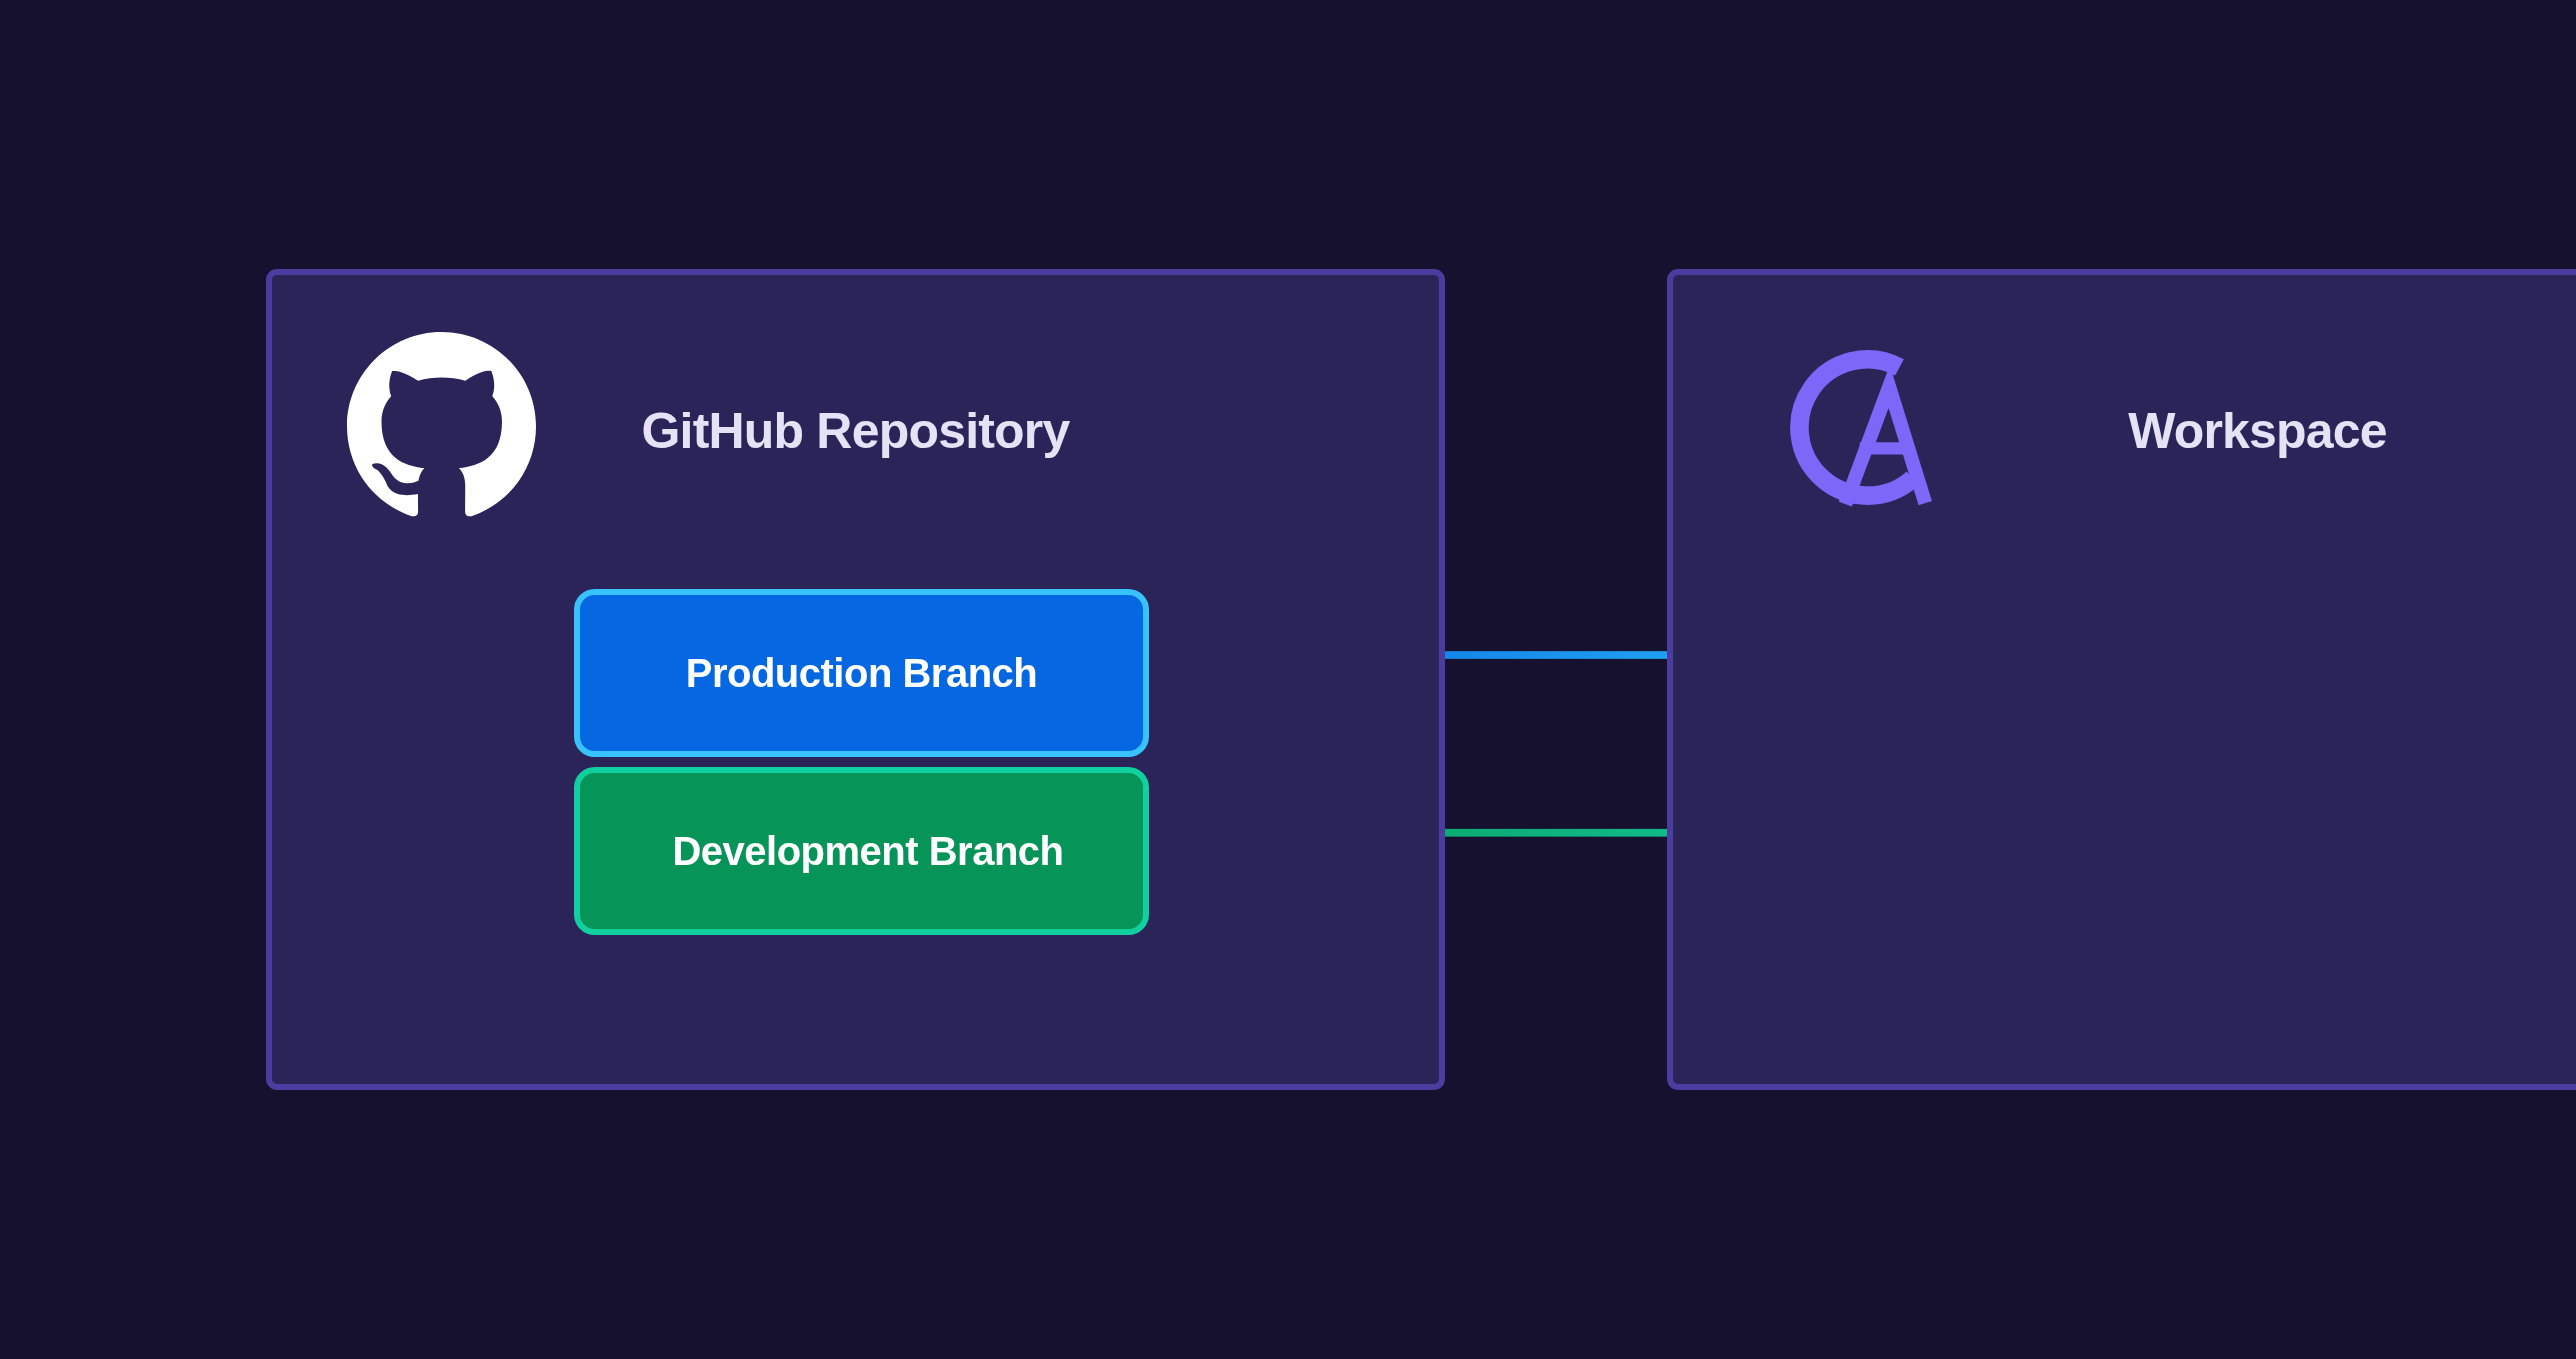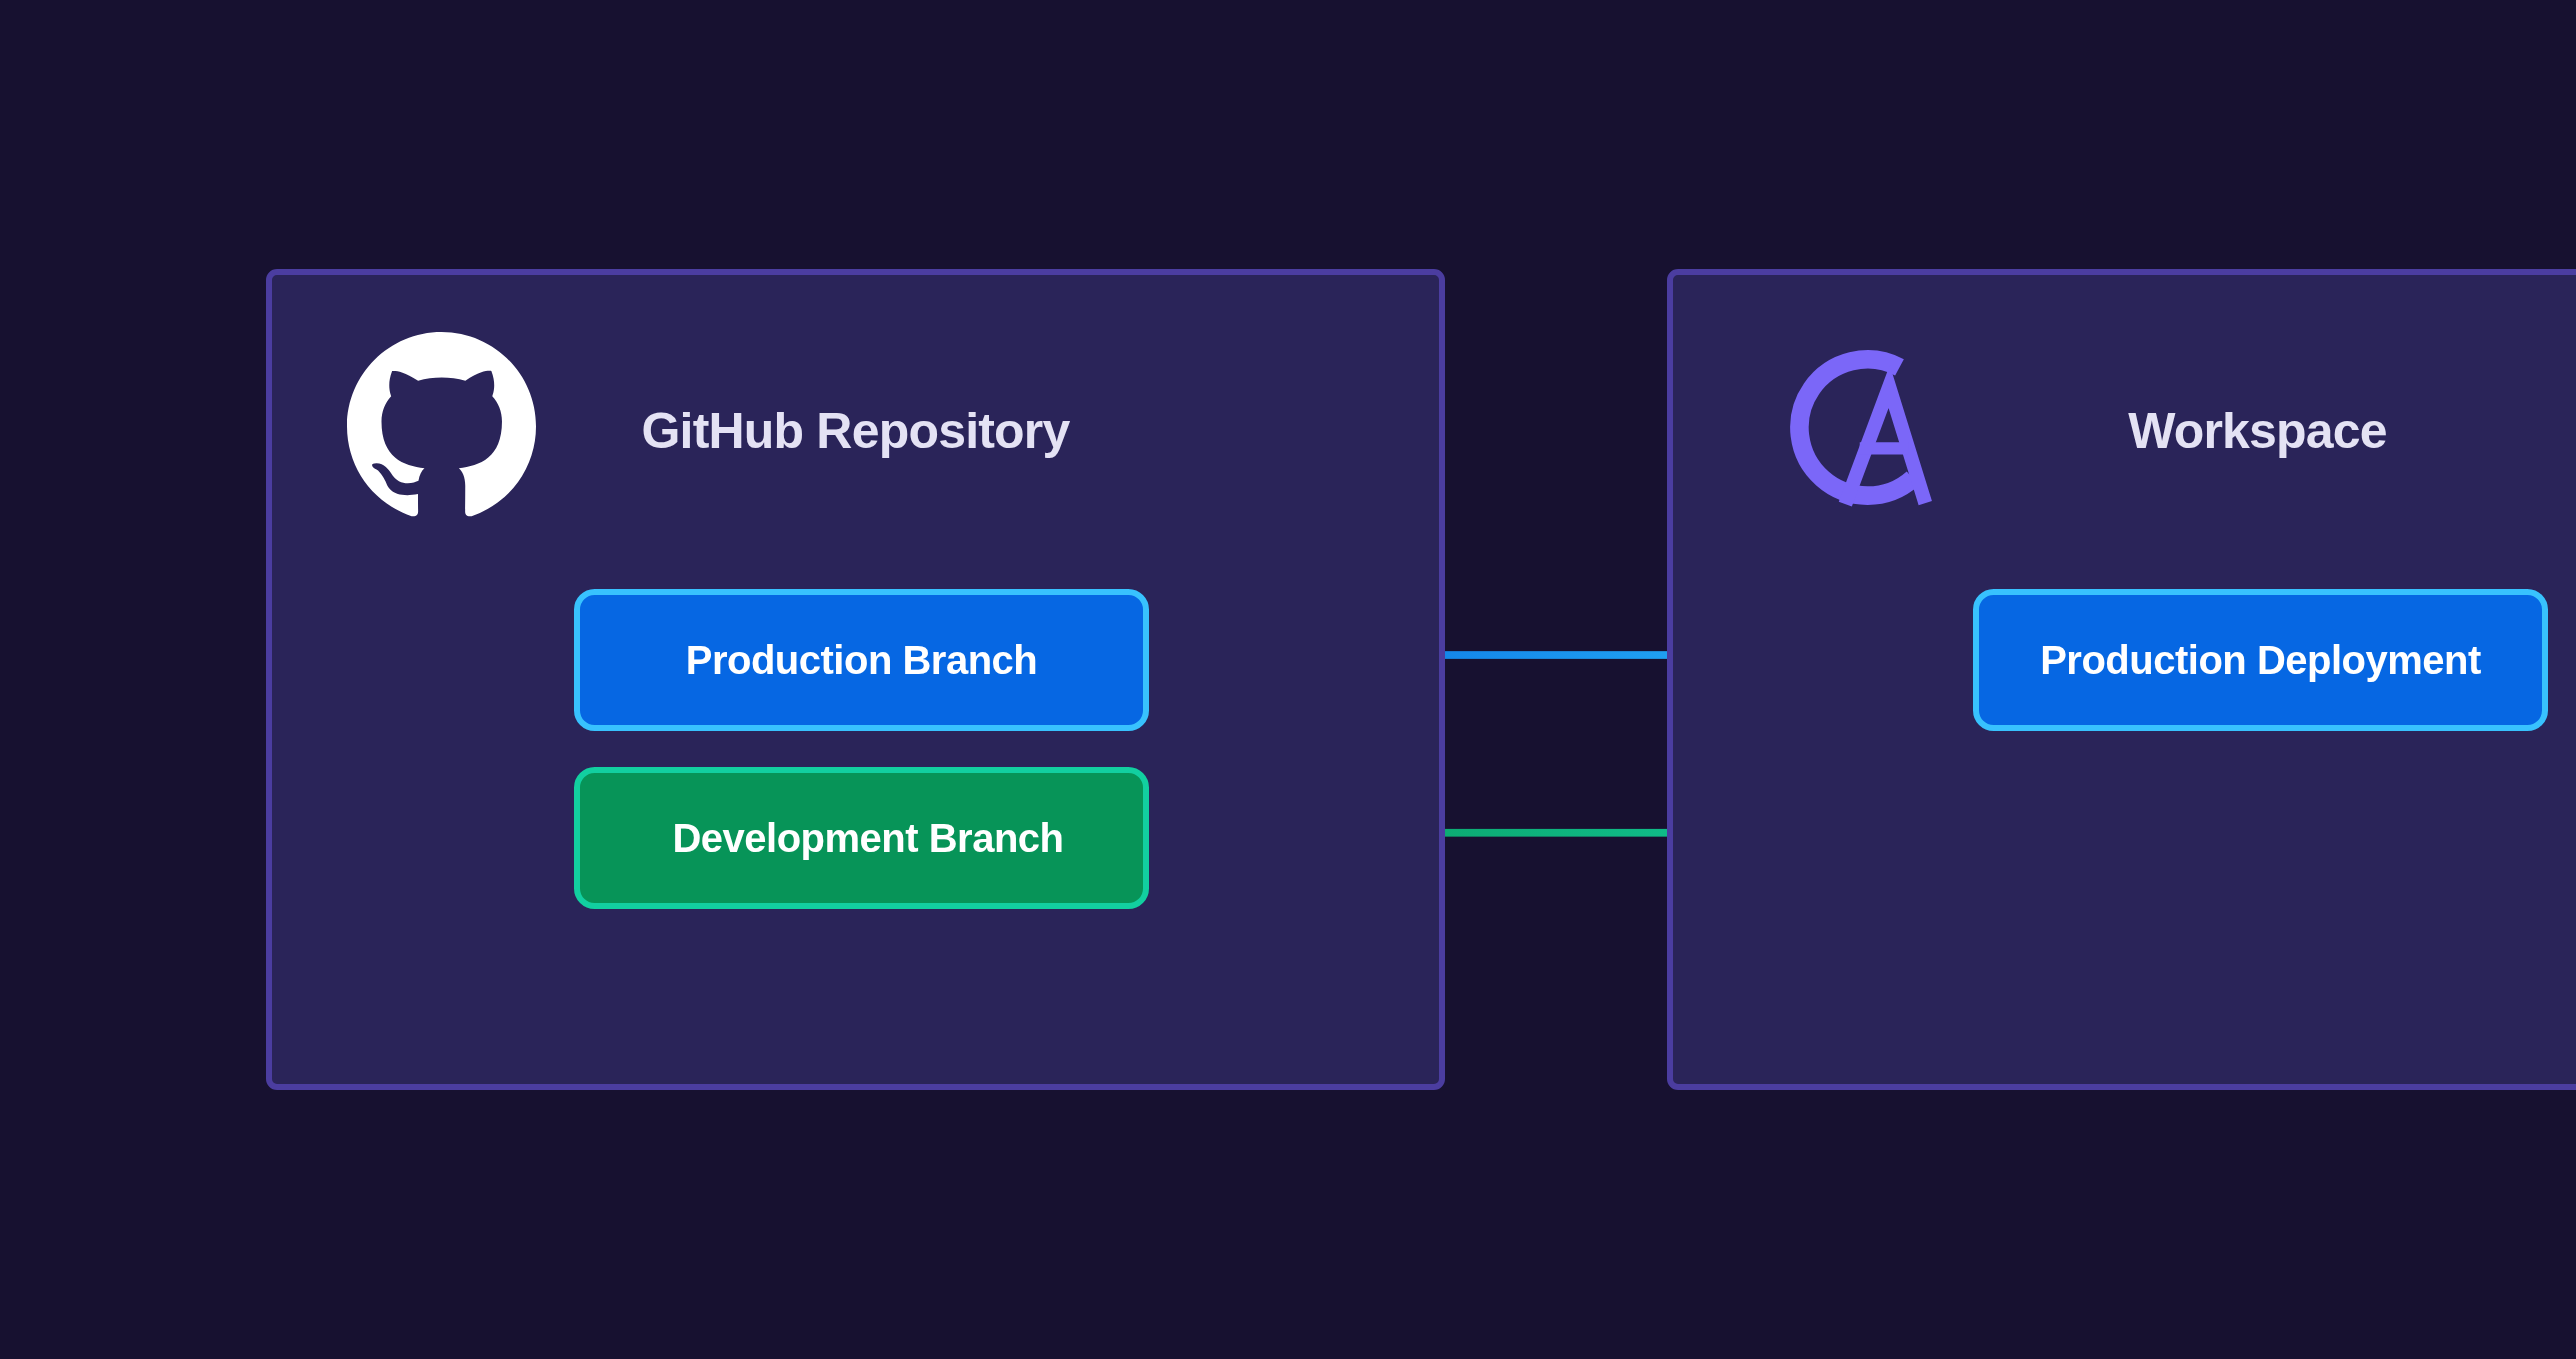--- a/index.html
+++ b/index.html
@@ -39,21 +39,21 @@
     letter-spacing:-0.8px;
     color:var(--title-color);
     white-space:nowrap;
   }
   .logo{position:absolute;}
   .logo.github{left:75px;top:57px;}
   .logo.workspace{left:117px;top:64px;}
   .node{
     position:absolute;
     width:575px;
-    height:142px;
+    height:168px;
     border-radius:20.6px;
     display:flex;
     align-items:center;
     justify-content:center;
   }
   .panel.left  .node{left:302px;}
   .panel.right .node{left:300px;}
   .node.top{top:314px;}
   .node.bottom{top:492px;}
   .node.blue{background:var(--blue-fill);border:6.2px solid var(--blue-border);}
@@ -111,17 +111,14 @@
 </div>
 
 <div class="panel right">
   <svg class="logo workspace" width="155" height="178" viewBox="0 0 300 345" xmlns="http://www.w3.org/2000/svg" aria-hidden="true">
     <path d="M 212 55 A 132 132 0 1 0 238 270" fill="none" style="stroke:var(--logo-violet,#7b67f8)" stroke-width="36"></path>
     <path d="M107 320 L192 92 L262 318" fill="none" style="stroke:var(--logo-violet,#7b67f8)" stroke-width="27" stroke-linejoin="miter"></path>
     <path d="M135 212 H230" fill="none" style="stroke:var(--logo-violet,#7b67f8)" stroke-width="24"></path>
   </svg>
   <div class="panel-title">Workspace</div>
 
-  <div class="node blue top">
-    <span class="node-label">Production Deployment</span>
-  </div>
 </div>
 
 
 </body></html>

